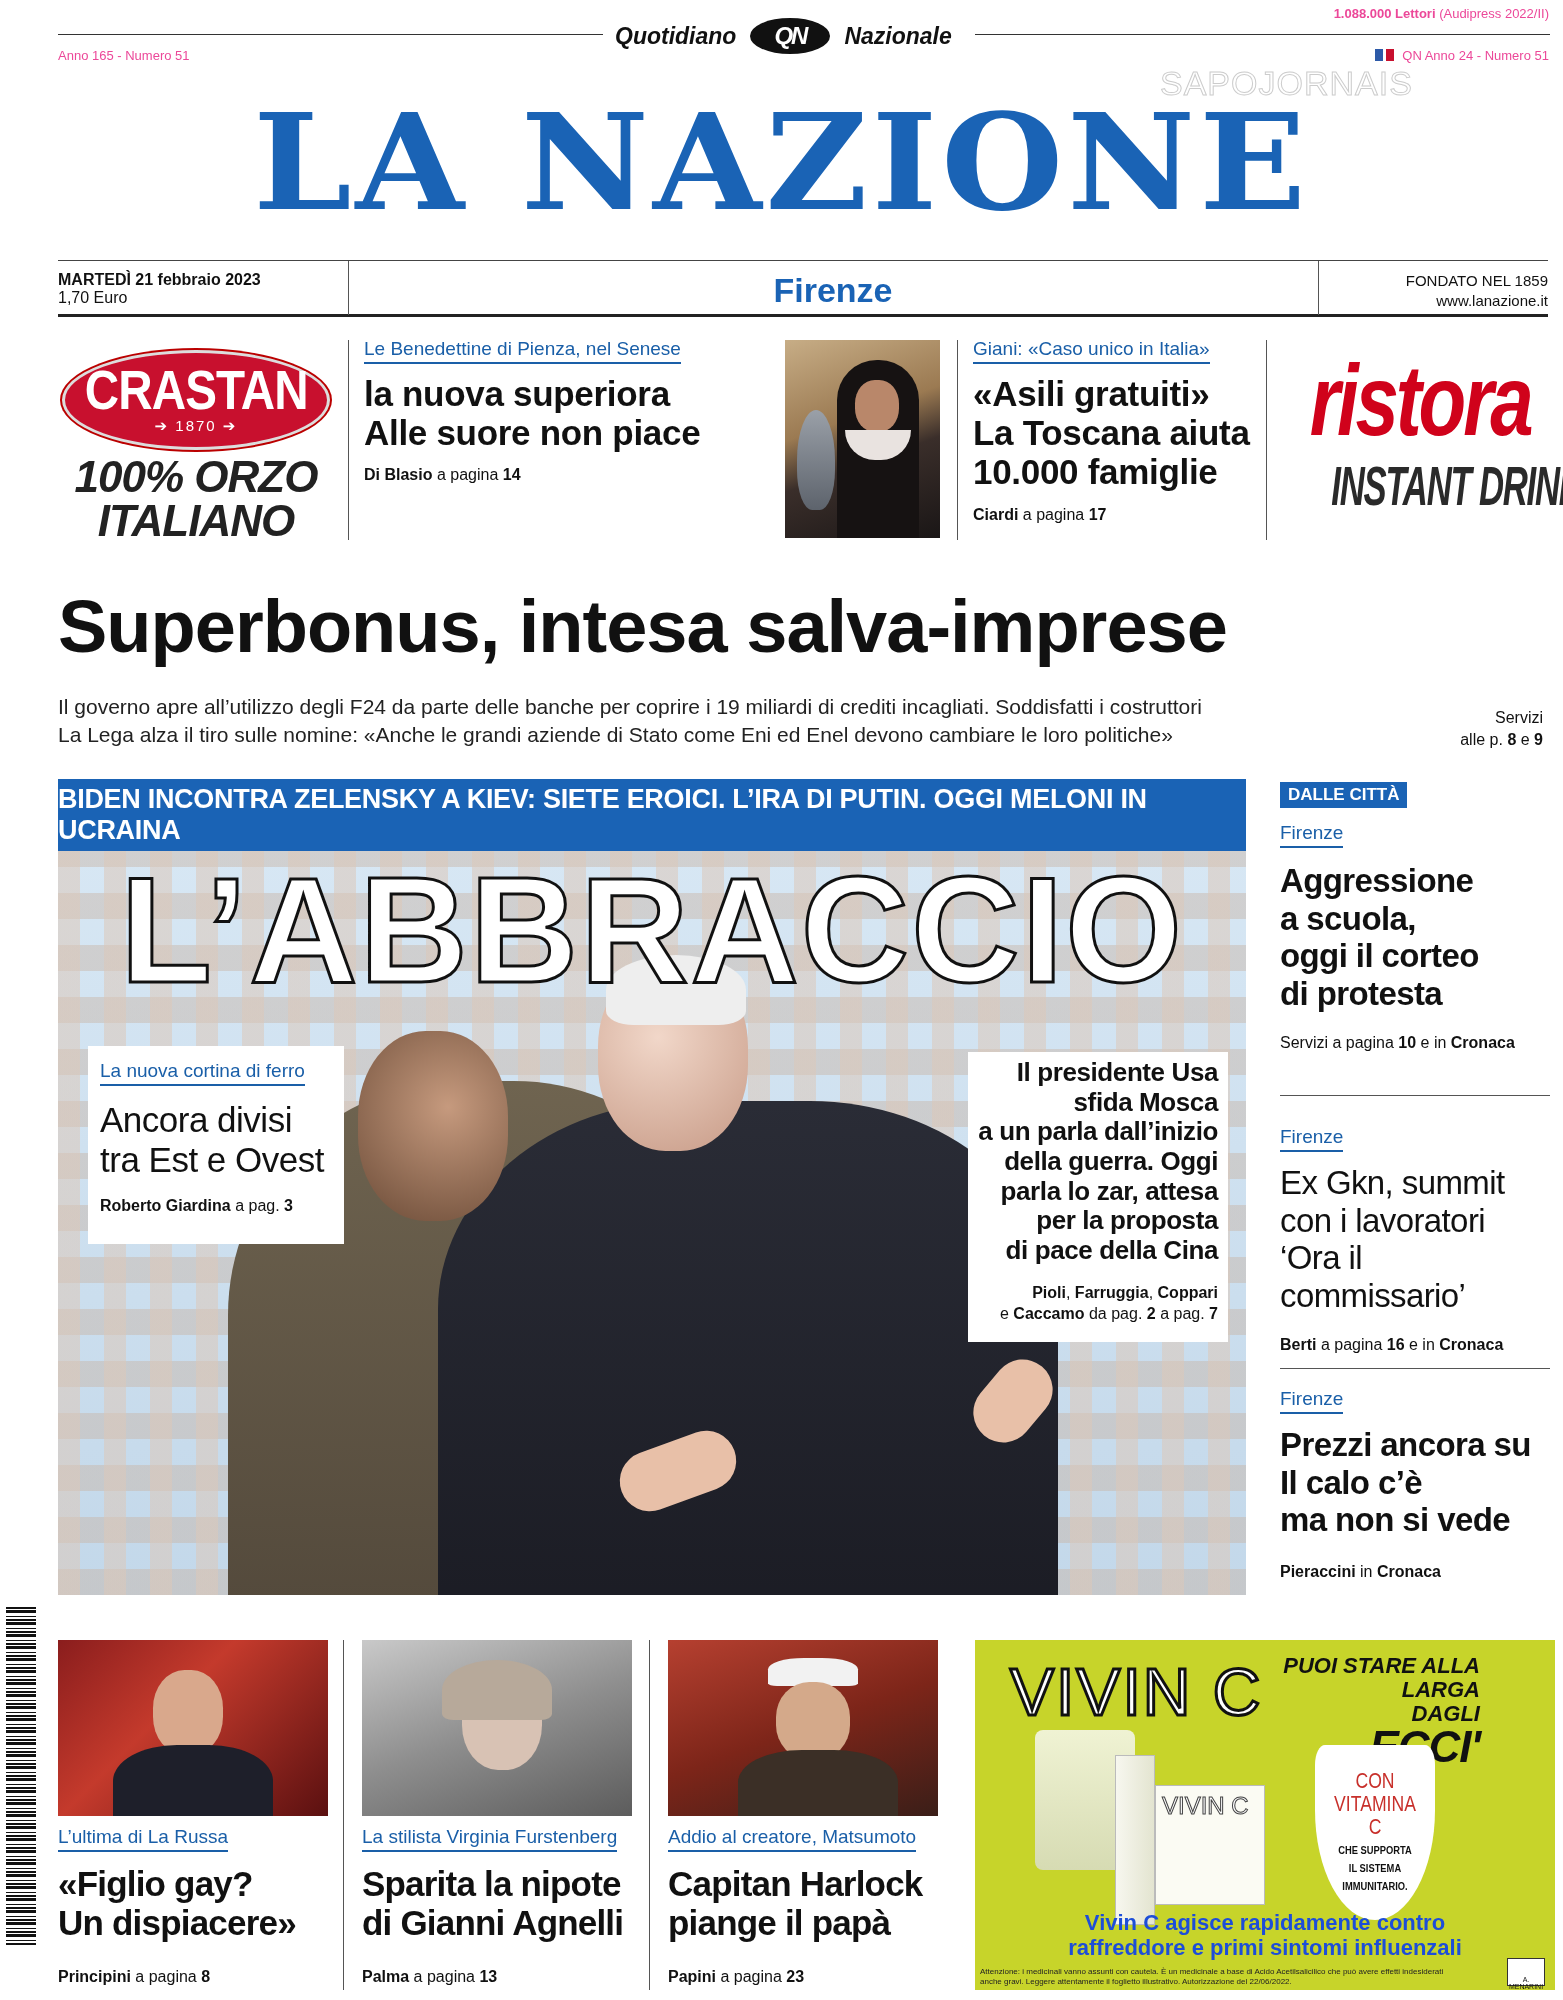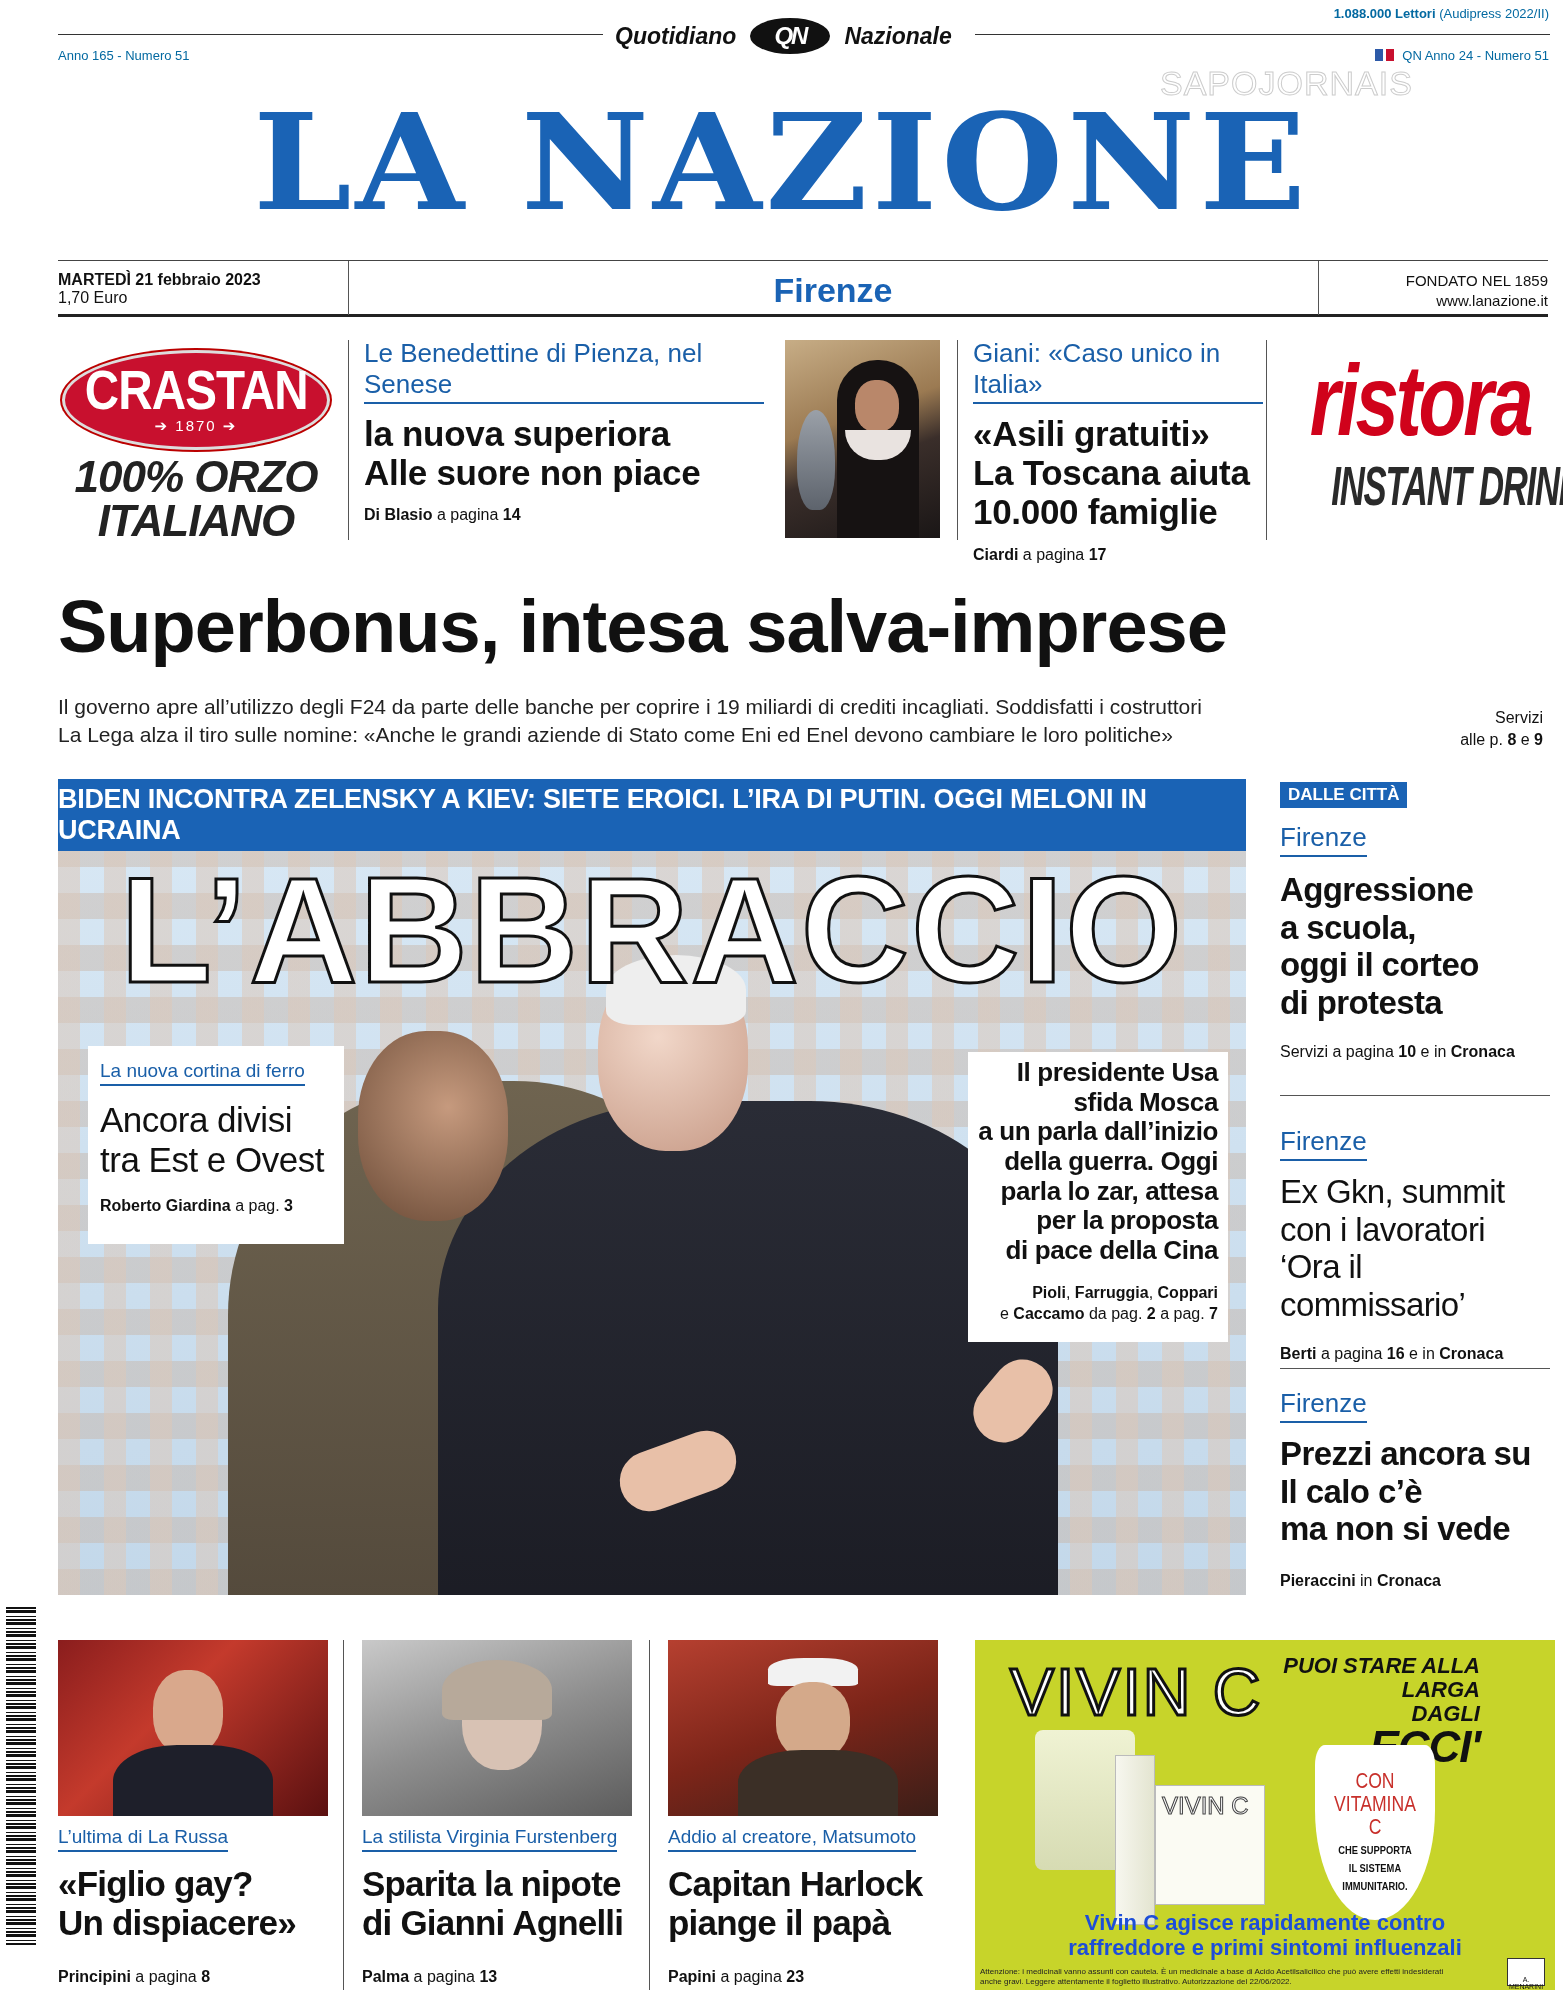--- a/index.html
+++ b/index.html
@@ -1,30 +1,30 @@
 <!DOCTYPE html>
 <html><head>
 <meta charset="utf-8">
 <style>
   * { box-sizing: border-box; margin: 0; padding: 0; }
   html, body { width: 1563px; height: 2000px; background: #fff; overflow: hidden; }
   body { font-family: "Liberation Sans", sans-serif; color: #111; position: relative; }
   .abs { position: absolute; }
-  .kicker { font-size: 26px; color: #1a5fa8; border-bottom: 2px solid #1a5fa8; display: inline-block; padding-bottom: 2px; }
+  .kicker { font-size: 19px; color: #1a5fa8; border-bottom: 2px solid #1a5fa8; display: inline-block; padding-bottom: 2px; }
   .hl { font-weight: 700; line-height: 1.12; letter-spacing: -0.3px; }
   .byline { font-size: 16px; }
   .byline b { font-weight: 700; }
   .vline { position: absolute; width: 1px; background: #555; }
   .hline { position: absolute; height: 1px; background: #555; }
 
   
   .qn-line { top: 34px; height: 1px; background: #333; }
   .qn-wrap { top: 18px; left: 615px; display: flex; align-items: center; gap: 14px; font-style: italic; font-weight: 700; font-size: 23px; }
   .qn-logo { width: 80px; height: 36px; background: #111; color: #fff; border-radius: 50%; display: flex; align-items: center; justify-content: center; font-style: italic; font-weight: 900; font-size: 24px; letter-spacing: -2px; }
-  .top-meta { font-size: 13px; color: #0369a1; }
+  .top-meta { font-size: 13px; color: #ec4899; }
   .masthead-title { top: 92px; left: 0; width: 1563px; text-align: center; font-family: "DejaVu Serif", serif; font-weight: 900; font-size: 140px; color: #1a63b5; letter-spacing: 4px; line-height: 1; transform: scaleY(0.95); }
   .watermark { top: 64px; left: 1160px; font-size: 34px; color: transparent; -webkit-text-stroke: 1px #ccc; letter-spacing: 1px; }
   .flag { display: inline-block; width: 8px; height: 12px; margin-right: 3px; vertical-align: -1px; }
 
   
   .datebar { top: 260px; left: 58px; width: 1490px; height: 57px; border-top: 1px solid #444; border-bottom: 3px solid #222; }
   .date-left { left: 0; top: 10px; font-size: 16px; }
   .date-left b { font-weight: 700; }
   .city { left: 290px; width: 970px; text-align: center; top: 10px; font-size: 34px; font-weight: 700; color: #1a63b5; }
   .date-right { right: 0; top: 10px; text-align: right; font-size: 15px; line-height: 1.3; }

